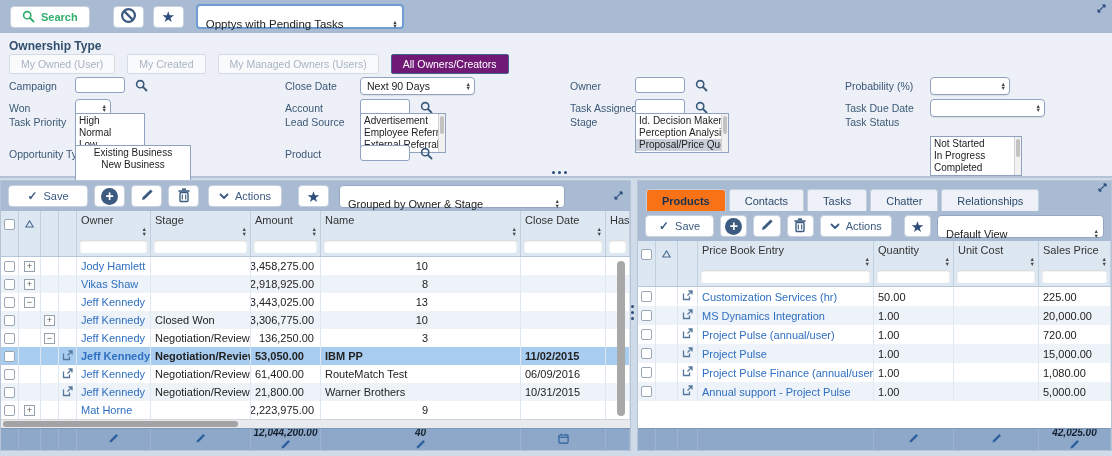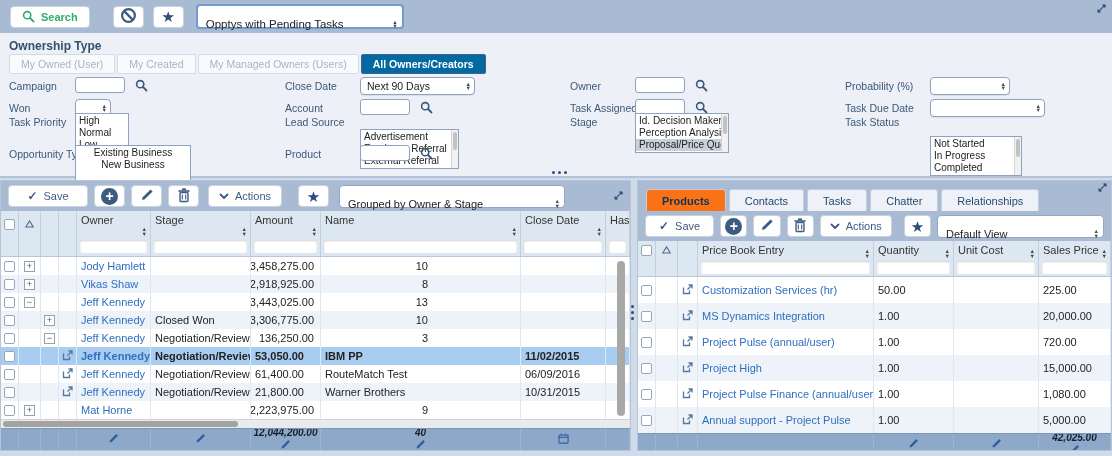--- a/index.html
+++ b/index.html
@@ -16,23 +16,23 @@
 .plus-circle{width:17px;height:17px;border-radius:50%;background:#3d5a80;color:#fff;font-size:14px;line-height:16px;font-weight:bold;text-align:center}
 .select{background:#fff;border:1px solid #93a7c4;border-radius:4px;height:21px;display:inline-flex;align-items:center;justify-content:space-between;padding:15px 4px 0 8px;color:#222;cursor:pointer;white-space:nowrap}
 .view-main{border:2px solid #6f9cd1;height:25px;width:208px;font-size:11.5px}
 .stepper{display:inline-flex;flex-direction:column;line-height:4.5px;font-size:5.5px;color:#444;margin-left:8px}
 .rsz{position:absolute;cursor:nwse-resize}
 .topbar-rsz{right:6px;top:3px}
 
 
 .filters{position:absolute;top:33px;left:0;width:1112px;height:145px;background:#edf1f7;border-bottom:2px solid #b3c2d6}
 .f-title{position:absolute;left:9px;top:6px;font-weight:bold;color:#33506e;font-size:12px}
-.own-tabs{position:absolute;left:9px;top:21px;display:flex;gap:2px}
+.own-tabs{position:absolute;left:9px;top:21px;display:flex;gap:12px}
 .otab{height:20px;padding:0 11px;display:flex;align-items:center;background:#f8fafc;border:1px solid #d3dbe4;border-radius:2px;color:#a9b4c2;font-size:10.5px;cursor:pointer}
-.otab.active{background:#0369a1;border-color:#41628e;color:#fff;font-weight:bold}
+.otab.active{background:#701a75;border-color:#41628e;color:#fff;font-weight:normal}
 .ffield{position:absolute;height:0}
 .flabel{position:absolute;left:0;top:3px;color:#3c5878;font-size:10.5px;white-space:nowrap}
 .fctrl{position:absolute;top:0;display:flex;align-items:center;gap:10px}
 .f-input{width:50px;height:16px;border:1px solid #8fa3c0;border-radius:3px;background:#fff}
 .mag{display:inline-flex}
 .f-select{height:18px;border:1px solid #8fa3c0;border-radius:4px;background:#fff;display:flex;align-items:center;justify-content:space-between;padding:0 3px 0 6px;font-size:10.5px;cursor:pointer;box-shadow:0 1px 1px rgba(0,0,0,.08)}
 .f-list{border:1px solid #8fa3c0;background:#fff;font-size:10px;color:#222;position:relative;overflow:hidden;height:40px;padding:1px 0}
 .f-item{line-height:12px;padding:0 3px;white-space:nowrap;cursor:pointer}
 .f-item.sel{background:#c9d0d9}
 .f-sb{position:absolute;right:0;top:0;bottom:0;width:7px;background:#f1f1f1;border-left:1px solid #d5d5d5}
@@ -55,21 +55,21 @@
 .rgrid{display:grid;grid-template-columns:18px 22px 20px 176px 80px 85px 1fr}
 .hlabels{height:26px;background:#dde7f2}
 .hfilters{height:20px;background:#dde7f2;border-bottom:1px solid #b7c6da}
 .hcell{position:relative;border-right:1px solid #c2cfdf;padding:3px 4px;color:#333;overflow:hidden;white-space:nowrap;font-size:11px}
 .hcell.cent{display:flex;align-items:center;justify-content:center;padding:0}
 .hcell .stepper{position:absolute;right:3px;bottom:1px;margin:0}
 .fcell{border-right:1px solid #c2cfdf;padding:2px 3px;display:flex;align-items:center;overflow:hidden}
 .fcell input{width:100%;height:13px;border:0;border-radius:2px;background:#fff;box-shadow:inset 0 1px 2px rgba(0,0,0,.18)}
 .rows{flex:none}
 .grow{height:18px}
-.rg .grow{height:26px}
+.rg .grow{height:19px}
 .grow.odd{background:#eef3f9}
 .grow.hl{background:#a9cdf1;font-weight:bold}
 .gc{height:100%;display:flex;align-items:center;padding:0 4px;border-right:1px solid #dfe7f0;overflow:hidden;white-space:nowrap}
 .gc.cent{justify-content:center;padding:0}
 .num-r{justify-content:flex-end;padding-right:6px}
 .count-r{justify-content:flex-end;padding-right:92px}
 .link{color:#2e6fc0;cursor:pointer}
 .cbx{width:11px;height:11px;border:1px solid #9aa6b4;border-radius:2px;background:#fff;display:inline-block;cursor:pointer}
 .exp{width:11px;height:11px;border:1px solid #98a2ac;background:#fdfdfd;font-size:9px;color:#555;display:inline-flex;align-items:center;justify-content:center;cursor:pointer;line-height:9px}
 .hscroll{height:9px;background:#e8eaed;border-top:1px solid #d0d5da;position:relative;flex:none}
@@ -150,21 +150,21 @@
           <span class="stepper">
             <span>▲</span>
             <span>▼</span>
           </span>
         </div>
       </div>
     </div>
     <div class="ffield" style="left: 9px; top: 80px;">
       <span class="flabel">Task Priority</span>
       <div class="fctrl" style="left: 66px;">
-        <div class="f-list" style="width: 54px;">
+        <div class="f-list" style="width: 70px;">
           <div class="f-item">High</div>
           <div class="f-item">Normal</div>
           <div class="f-item">Low</div>
         </div>
       </div>
     </div>
     <div class="ffield" style="left: 9px; top: 112px;">
       <span class="flabel">Opportunity Type</span>
       <div class="fctrl" style="left: 66px;">
         <div class="f-list" style="width: 116px; text-align: center;">
@@ -193,21 +193,21 @@
           <svg width="13" height="13" viewBox="0 0 13 13">
             <circle cx="5.2" cy="5.2" r="3.6" fill="none" stroke="#3a5a7c" stroke-width="1.6"></circle>
             <line x1="8" y1="8" x2="11.5" y2="11.5" stroke="#3a5a7c" stroke-width="1.8" stroke-linecap="round"></line>
           </svg>
         </span>
       </div>
     </div>
     <div class="ffield" style="left: 285px; top: 80px;">
       <span class="flabel">Lead Source</span>
       <div class="fctrl" style="left: 75px;">
-        <div class="f-list" style="width: 99px; margin-top: 16px;">
+        <div class="f-list" style="width: 86px;">
           <div class="f-item">Advertisement</div>
           <div class="f-item">Employee Referral</div>
           <div class="f-item">External Referral</div>
           <div class="f-sb">
             <div class="f-sb-thumb"></div>
           </div>
         </div>
       </div>
     </div>
     <div class="ffield" style="left: 285px; top: 112px;">
@@ -780,21 +780,21 @@
           <span class="cbx"></span>
         </div>
         <div class="gc"></div>
         <div class="gc cent">
           <span><svg width="11" height="11" viewBox="0 0 11 11">
               <path d="M1.5 3.5v6h6v-3" fill="none" stroke="#56779c" stroke-width="1.3"></path>
               <path d="M5.5 5.5L10 1M6.5 1H10v3.5" fill="none" stroke="#56779c" stroke-width="1.3"></path>
             </svg></span>
         </div>
         <div class="gc">
-          <span class="link">Project High</span>
+          <span class="link">Project Pulse</span>
         </div>
         <div class="gc">1.00</div>
         <div class="gc"></div>
         <div class="gc">15,000.00</div>
       </div>
       <div class="rgrid grow">
         <div class="gc cent">
           <span class="cbx"></span>
         </div>
         <div class="gc"></div>

